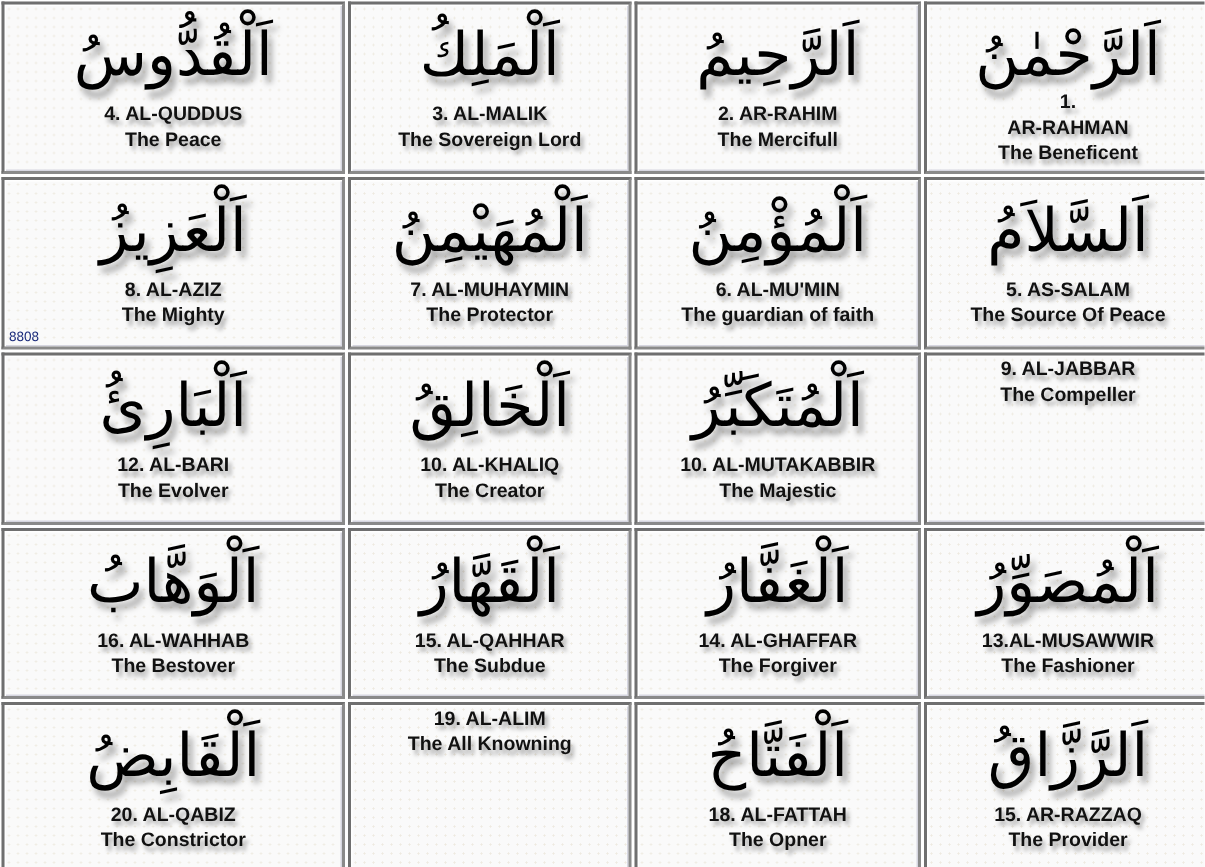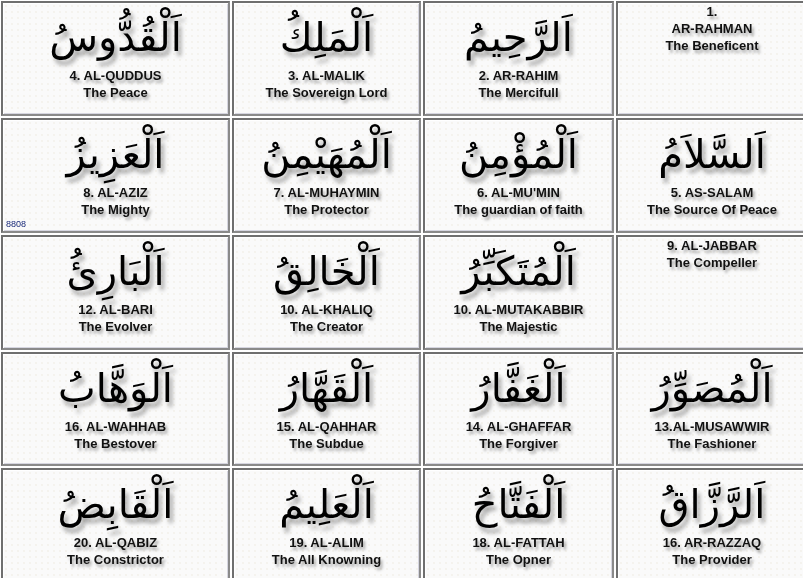--- a/index.html
+++ b/index.html
@@ -54,20 +54,21 @@
     <div class="arabic">اَلْمَلِكُ</div>
     <div class="label">3. AL-MALIK</div>
     <div class="label">The Sovereign Lord</div>
   </div>
   <div class="cell">
     <div class="arabic">اَلرَّحِيمُ</div>
     <div class="label">2. AR-RAHIM</div>
     <div class="label">The Mercifull</div>
   </div>
   <div class="cell">
+    <div class="arabic" style="height:42px;">اَلرَّحْمٰنُ</div>
     <div class="label">1.</div>
     <div class="label">AR-RAHMAN</div>
     <div class="label">The Beneficent</div>
   </div>
 
   <div class="cell">
     <div class="arabic">اَلْعَزِيزُ</div>
     <div class="label">8. AL-AZIZ</div>
     <div class="label">The Mighty</div>
     <div class="counter">8808</div>
@@ -128,27 +129,26 @@
     <div class="label">13.AL-MUSAWWIR</div>
     <div class="label">The Fashioner</div>
   </div>
 
   <div class="cell">
     <div class="arabic">اَلْقَابِضُ</div>
     <div class="label">20. AL-QABIZ</div>
     <div class="label">The Constrictor</div>
   </div>
   <div class="cell">
-    <div class="arabic">اَلْعَلِيمُ</div>
     <div class="label">19. AL-ALIM</div>
     <div class="label">The All Knowning</div>
   </div>
   <div class="cell">
     <div class="arabic">اَلْفَتَّاحُ</div>
     <div class="label">18. AL-FATTAH</div>
     <div class="label">The Opner</div>
   </div>
   <div class="cell">
     <div class="arabic">اَلرَّزَّاقُ</div>
-    <div class="label">16. AR-RAZZAQ</div>
+    <div class="label">15. AR-RAZZAQ</div>
     <div class="label">The Provider</div>
   </div>
 </div>
 
 </body></html>

